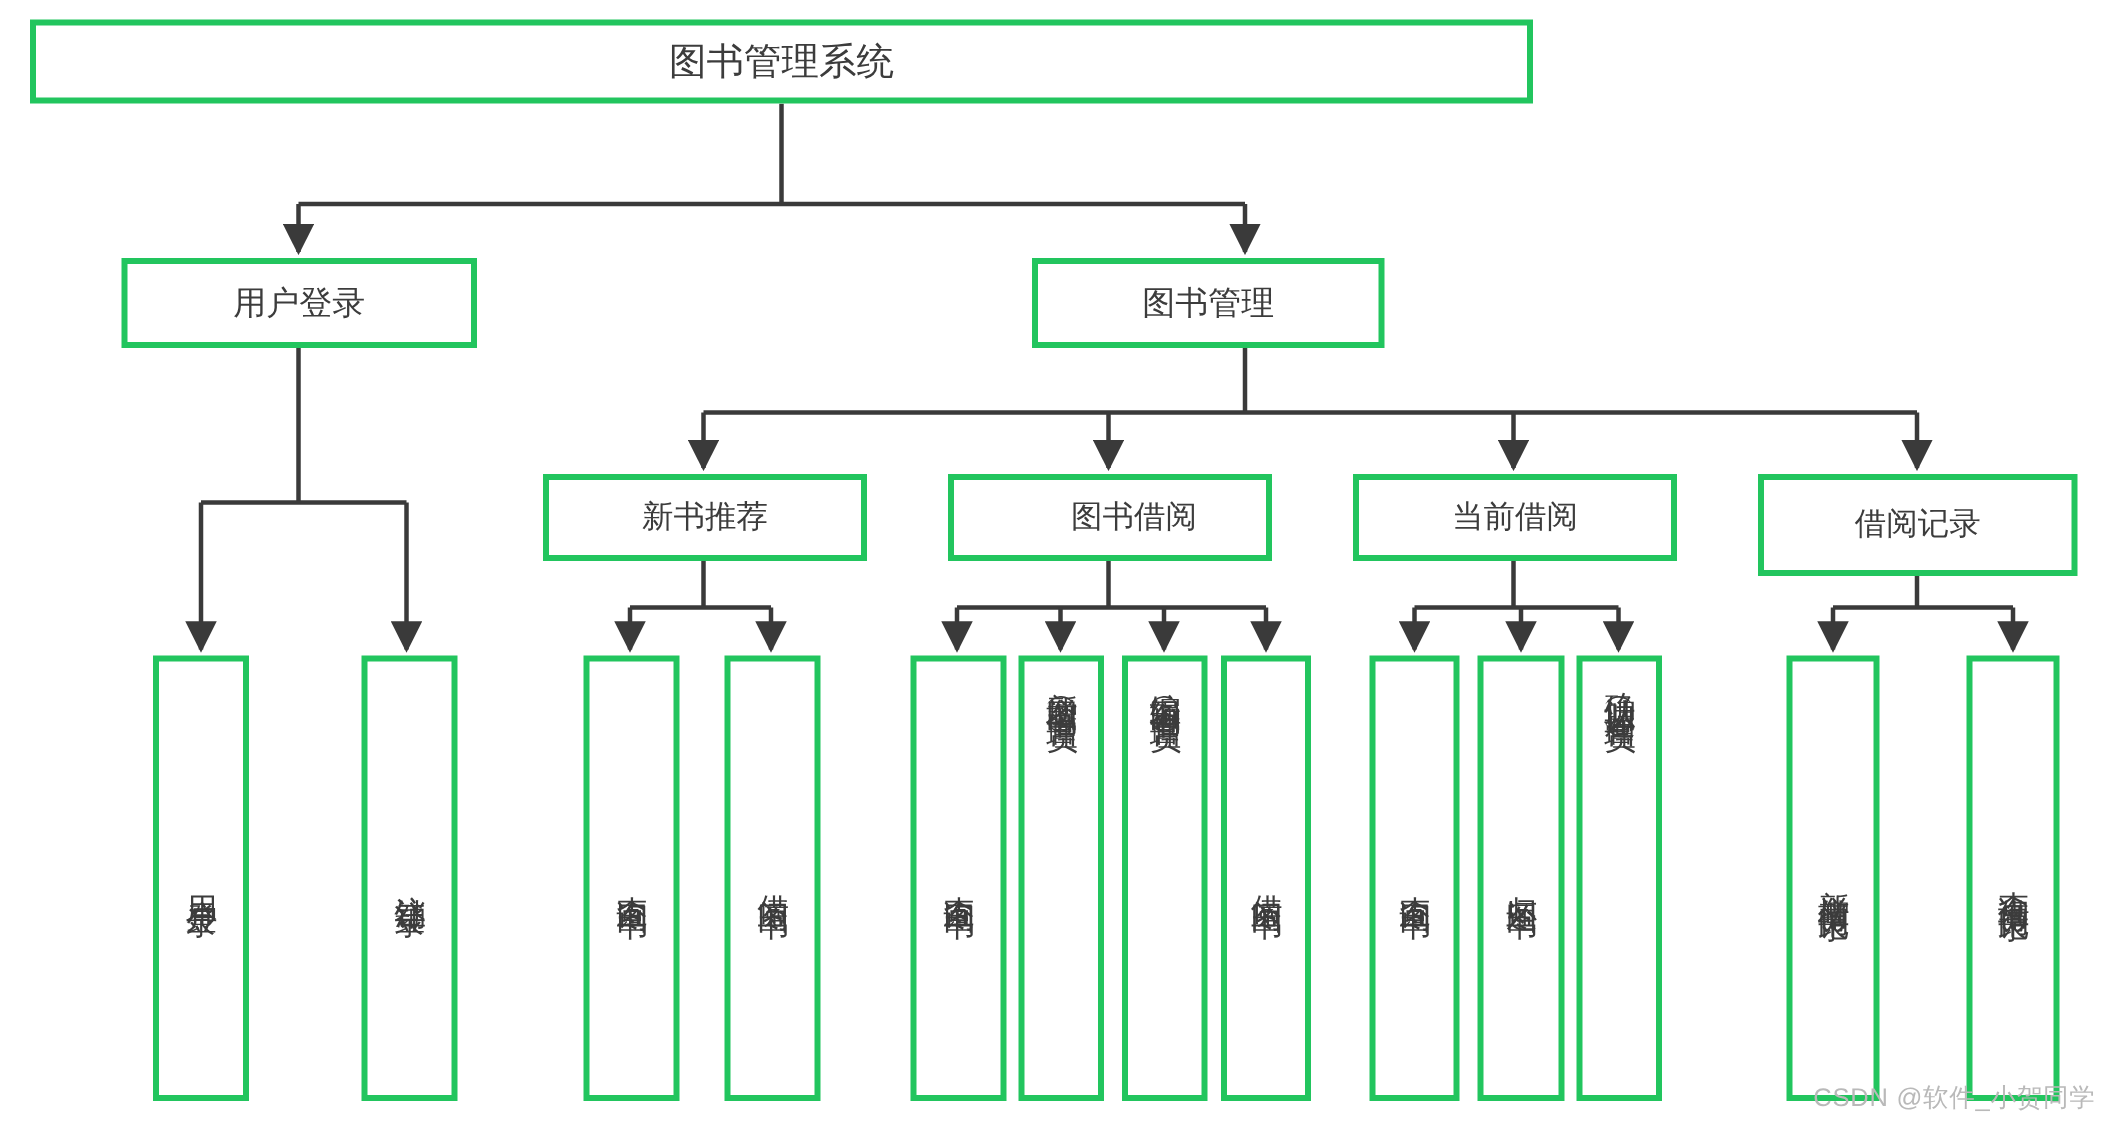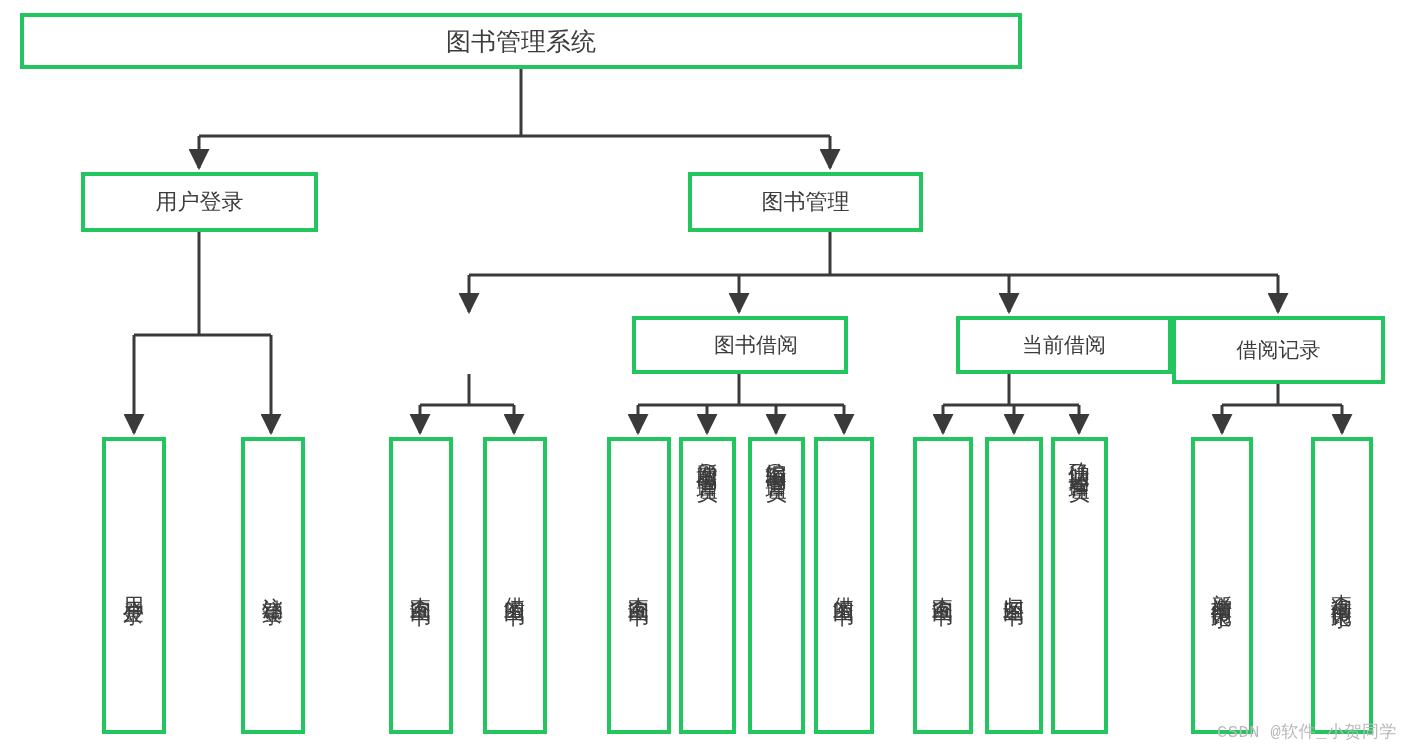--- a/index.html
+++ b/index.html
@@ -71,21 +71,21 @@
   }
   
   #watermark{
     position:absolute;
     right:8px;
     bottom:4px;
     font-size:17px;
     color:#b9b9b9;
     letter-spacing:0.5px;
     white-space:nowrap;
-    font-family:Liberation Mono, monospace;
+    font-family:Liberation Sans, sans-serif;
     margin-left:30px;
   }
 </style>
 </head>
 <body>
 
 <div id="diagram-root">
 
   <svg id="connectors" viewBox="0 0 1405 747" xmlns="http://www.w3.org/2000/svg">
     <defs>
@@ -141,24 +141,27 @@
     <span>图书管理系统</span>
   </div>
 
   <div class="node level1" style="left: 81px; top: 172px; width: 237px; height: 60px;">
     <span>用户登录</span>
   </div>
   <div class="node level1" style="left: 688px; top: 172px; width: 235px; height: 60px;">
     <span>图书管理</span>
   </div>
 
+  <div class="node level2" style="left: 362px; top: 316px; width: 216px; height: 58px;">
+    <span>新书推荐</span>
+  </div>
   <div class="node level2" style="left: 632px; top: 316px; width: 216px; height: 58px; padding-left: 32px;">
     <span>图书借阅</span>
   </div>
-  <div class="node level2" style="left: 956px; top: 316px; width: 216px; height: 58px;">
+  <div class="node level2" style="left: 902px; top: 316px; width: 216px; height: 58px;">
     <span>当前借阅</span>
   </div>
   <div class="node level2" style="left: 1172px; top: 316px; width: 213px; height: 68px;">
     <span>借阅记录</span>
   </div>
 
   <div class="node leaf" style="left: 102px; top: 437px; width: 64px; height: 297px;">
     <div class="leaf-inner">
         <span class="leaf-label">用户登录</span>
       </div>

